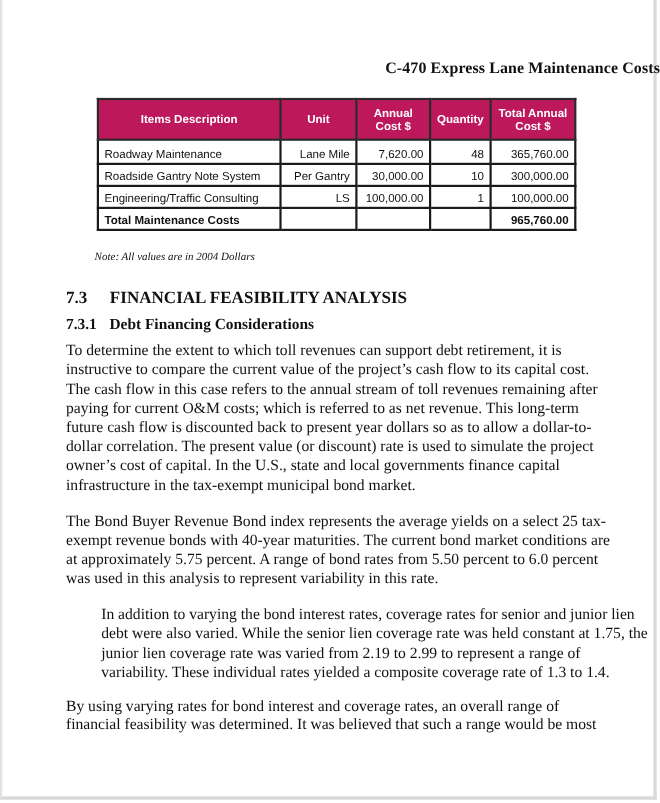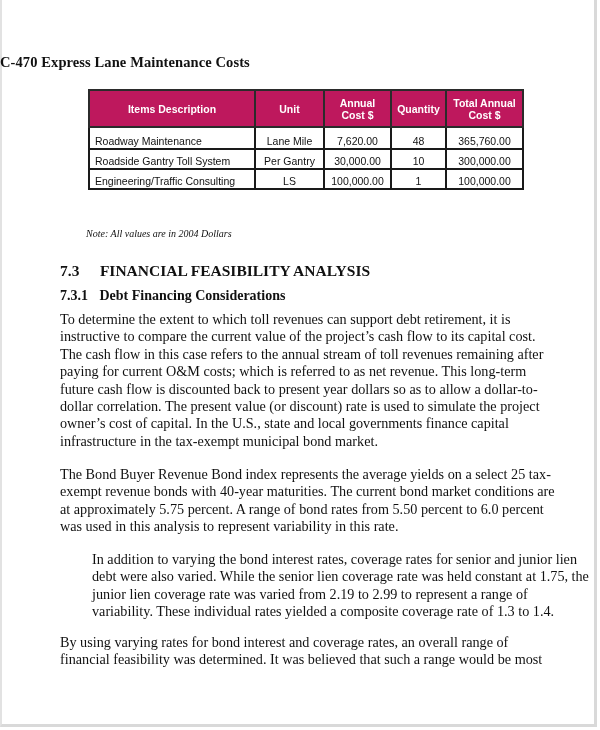--- a/index.html
+++ b/index.html
@@ -6,37 +6,37 @@
     body {
       width: 600px; height: 730px; background: #ffffff; position: relative; overflow: hidden;
       font-family: "Liberation Serif", "DejaVu Serif", serif; color: #111;
     }
     .page-frame {
       position: absolute; left: 0; top: 0; width: 597px; height: 727px;
       border-right: 3px solid #d9d9d9; border-bottom: 3px solid #d9d9d9; border-left: 2px solid #e2e2e2;
       box-sizing: border-box;
     }
     .table-title {
-      position: absolute; left: 0; width: 600px; top: 54px; text-align: left;
+      position: absolute; left: 0; width: 600px; top: 54px; text-align: right;
       font-size: 14.5px; font-weight: bold; letter-spacing: 0.1px;
     }
     table.costs {
       position: absolute; left: 88px; top: 89px; width: 434px;
       border-collapse: collapse; font-family: "Liberation Sans", "DejaVu Sans", sans-serif;
       font-size: 10.5px; table-layout: fixed;
     }
     table.costs th {
       background: #be185d; color: #ffffff; font-weight: bold; height: 35px;
       border: 2px solid #2b2b2b; padding: 0 3px; line-height: 12px; font-size: 10.5px;
     }
     table.costs td {
       border: 2px solid #1a1a1a; height: 18px; padding: 0 5px; vertical-align: bottom; line-height: 14px;
     }
     table.costs tr.first td { height: 20px; }
-    table.costs td.c { text-align: center; }
+    table.costs td.c { text-align: right; }
     table.costs tr.total td { height: 18px; font-weight: bold; }
     .note {
       position: absolute; left: 86px; top: 228px; font-style: italic; font-size: 10px;
     }
     .h2 {
       position: absolute; left: 60px; top: 262px; font-size: 15.5px; font-weight: bold;
     }
     .h2 .num { display: inline-block; width: 36px; }
     .h3 {
       position: absolute; left: 60px; top: 288px; font-size: 14px; font-weight: bold;
@@ -73,32 +73,39 @@
   </thead>
   <tbody>
     <tr class="first">
       <td>Roadway Maintenance</td>
       <td class="c">Lane Mile</td>
       <td class="c">7,620.00</td>
       <td class="c">48</td>
       <td class="c">365,760.00</td>
     </tr>
     <tr>
-      <td>Roadside Gantry Toll System</td>
+      <td>Roadside Gantry Note System</td>
       <td class="c">Per Gantry</td>
       <td class="c">30,000.00</td>
       <td class="c">10</td>
       <td class="c">300,000.00</td>
     </tr>
     <tr>
       <td>Engineering/Traffic Consulting</td>
       <td class="c">LS</td>
       <td class="c">100,000.00</td>
       <td class="c">1</td>
       <td class="c">100,000.00</td>
+    </tr>
+    <tr class="total">
+      <td>Total Maintenance Costs</td>
+      <td></td>
+      <td></td>
+      <td></td>
+      <td class="c">965,760.00</td>
     </tr>
   </tbody>
 </table>
 
 <div class="note">Note:  All values are in 2004 Dollars</div>
 
 <div class="h2">
   <span class="num">7.3</span>
   <span>FINANCIAL FEASIBILITY ANALYSIS</span>
 </div>

